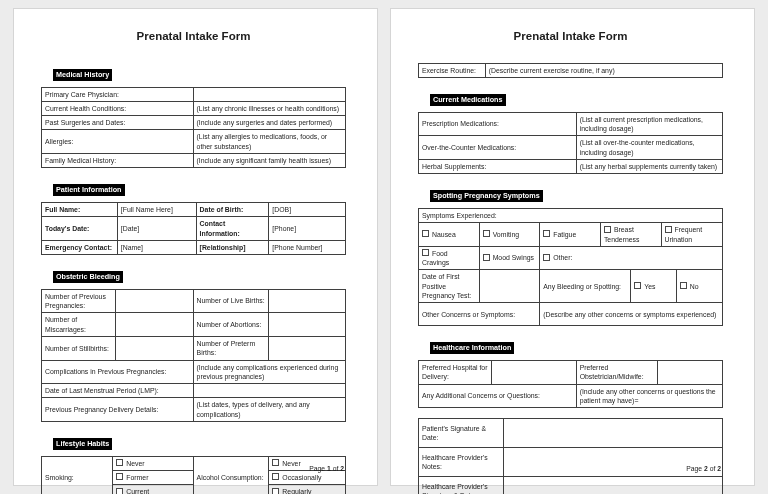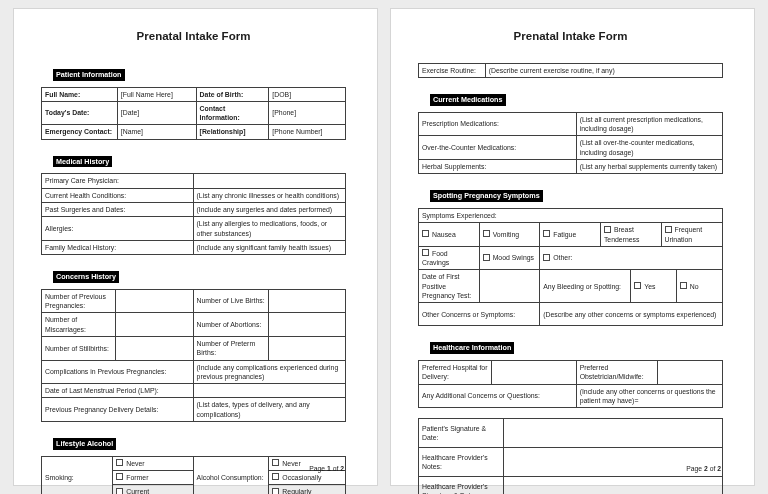--- a/index.html
+++ b/index.html
@@ -64,20 +64,246 @@
   .pnum b{font-weight:bold;}
 </style>
 </head>
 <body>
 
 <div class="canvas">
 
   <section class="page">
     <h1 class="title">Prenatal Intake Form</h1>
     <div>
+        <div class="sec"><div class="sec-h">Medical History</div><table class="ftable">
+            <colgroup>
+              <col style="width: 0.5%;">
+              <col style="width: 0.5%;">
+              <col style="width: 0.5%;">
+              <col style="width: 0.5%;">
+              <col style="width: 0.5%;">
+              <col style="width: 0.5%;">
+              <col style="width: 0.5%;">
+              <col style="width: 0.5%;">
+              <col style="width: 0.5%;">
+              <col style="width: 0.5%;">
+              <col style="width: 0.5%;">
+              <col style="width: 0.5%;">
+              <col style="width: 0.5%;">
+              <col style="width: 0.5%;">
+              <col style="width: 0.5%;">
+              <col style="width: 0.5%;">
+              <col style="width: 0.5%;">
+              <col style="width: 0.5%;">
+              <col style="width: 0.5%;">
+              <col style="width: 0.5%;">
+              <col style="width: 0.5%;">
+              <col style="width: 0.5%;">
+              <col style="width: 0.5%;">
+              <col style="width: 0.5%;">
+              <col style="width: 0.5%;">
+              <col style="width: 0.5%;">
+              <col style="width: 0.5%;">
+              <col style="width: 0.5%;">
+              <col style="width: 0.5%;">
+              <col style="width: 0.5%;">
+              <col style="width: 0.5%;">
+              <col style="width: 0.5%;">
+              <col style="width: 0.5%;">
+              <col style="width: 0.5%;">
+              <col style="width: 0.5%;">
+              <col style="width: 0.5%;">
+              <col style="width: 0.5%;">
+              <col style="width: 0.5%;">
+              <col style="width: 0.5%;">
+              <col style="width: 0.5%;">
+              <col style="width: 0.5%;">
+              <col style="width: 0.5%;">
+              <col style="width: 0.5%;">
+              <col style="width: 0.5%;">
+              <col style="width: 0.5%;">
+              <col style="width: 0.5%;">
+              <col style="width: 0.5%;">
+              <col style="width: 0.5%;">
+              <col style="width: 0.5%;">
+              <col style="width: 0.5%;">
+              <col style="width: 0.5%;">
+              <col style="width: 0.5%;">
+              <col style="width: 0.5%;">
+              <col style="width: 0.5%;">
+              <col style="width: 0.5%;">
+              <col style="width: 0.5%;">
+              <col style="width: 0.5%;">
+              <col style="width: 0.5%;">
+              <col style="width: 0.5%;">
+              <col style="width: 0.5%;">
+              <col style="width: 0.5%;">
+              <col style="width: 0.5%;">
+              <col style="width: 0.5%;">
+              <col style="width: 0.5%;">
+              <col style="width: 0.5%;">
+              <col style="width: 0.5%;">
+              <col style="width: 0.5%;">
+              <col style="width: 0.5%;">
+              <col style="width: 0.5%;">
+              <col style="width: 0.5%;">
+              <col style="width: 0.5%;">
+              <col style="width: 0.5%;">
+              <col style="width: 0.5%;">
+              <col style="width: 0.5%;">
+              <col style="width: 0.5%;">
+              <col style="width: 0.5%;">
+              <col style="width: 0.5%;">
+              <col style="width: 0.5%;">
+              <col style="width: 0.5%;">
+              <col style="width: 0.5%;">
+              <col style="width: 0.5%;">
+              <col style="width: 0.5%;">
+              <col style="width: 0.5%;">
+              <col style="width: 0.5%;">
+              <col style="width: 0.5%;">
+              <col style="width: 0.5%;">
+              <col style="width: 0.5%;">
+              <col style="width: 0.5%;">
+              <col style="width: 0.5%;">
+              <col style="width: 0.5%;">
+              <col style="width: 0.5%;">
+              <col style="width: 0.5%;">
+              <col style="width: 0.5%;">
+              <col style="width: 0.5%;">
+              <col style="width: 0.5%;">
+              <col style="width: 0.5%;">
+              <col style="width: 0.5%;">
+              <col style="width: 0.5%;">
+              <col style="width: 0.5%;">
+              <col style="width: 0.5%;">
+              <col style="width: 0.5%;">
+              <col style="width: 0.5%;">
+              <col style="width: 0.5%;">
+              <col style="width: 0.5%;">
+              <col style="width: 0.5%;">
+              <col style="width: 0.5%;">
+              <col style="width: 0.5%;">
+              <col style="width: 0.5%;">
+              <col style="width: 0.5%;">
+              <col style="width: 0.5%;">
+              <col style="width: 0.5%;">
+              <col style="width: 0.5%;">
+              <col style="width: 0.5%;">
+              <col style="width: 0.5%;">
+              <col style="width: 0.5%;">
+              <col style="width: 0.5%;">
+              <col style="width: 0.5%;">
+              <col style="width: 0.5%;">
+              <col style="width: 0.5%;">
+              <col style="width: 0.5%;">
+              <col style="width: 0.5%;">
+              <col style="width: 0.5%;">
+              <col style="width: 0.5%;">
+              <col style="width: 0.5%;">
+              <col style="width: 0.5%;">
+              <col style="width: 0.5%;">
+              <col style="width: 0.5%;">
+              <col style="width: 0.5%;">
+              <col style="width: 0.5%;">
+              <col style="width: 0.5%;">
+              <col style="width: 0.5%;">
+              <col style="width: 0.5%;">
+              <col style="width: 0.5%;">
+              <col style="width: 0.5%;">
+              <col style="width: 0.5%;">
+              <col style="width: 0.5%;">
+              <col style="width: 0.5%;">
+              <col style="width: 0.5%;">
+              <col style="width: 0.5%;">
+              <col style="width: 0.5%;">
+              <col style="width: 0.5%;">
+              <col style="width: 0.5%;">
+              <col style="width: 0.5%;">
+              <col style="width: 0.5%;">
+              <col style="width: 0.5%;">
+              <col style="width: 0.5%;">
+              <col style="width: 0.5%;">
+              <col style="width: 0.5%;">
+              <col style="width: 0.5%;">
+              <col style="width: 0.5%;">
+              <col style="width: 0.5%;">
+              <col style="width: 0.5%;">
+              <col style="width: 0.5%;">
+              <col style="width: 0.5%;">
+              <col style="width: 0.5%;">
+              <col style="width: 0.5%;">
+              <col style="width: 0.5%;">
+              <col style="width: 0.5%;">
+              <col style="width: 0.5%;">
+              <col style="width: 0.5%;">
+              <col style="width: 0.5%;">
+              <col style="width: 0.5%;">
+              <col style="width: 0.5%;">
+              <col style="width: 0.5%;">
+              <col style="width: 0.5%;">
+              <col style="width: 0.5%;">
+              <col style="width: 0.5%;">
+              <col style="width: 0.5%;">
+              <col style="width: 0.5%;">
+              <col style="width: 0.5%;">
+              <col style="width: 0.5%;">
+              <col style="width: 0.5%;">
+              <col style="width: 0.5%;">
+              <col style="width: 0.5%;">
+              <col style="width: 0.5%;">
+              <col style="width: 0.5%;">
+              <col style="width: 0.5%;">
+              <col style="width: 0.5%;">
+              <col style="width: 0.5%;">
+              <col style="width: 0.5%;">
+              <col style="width: 0.5%;">
+              <col style="width: 0.5%;">
+              <col style="width: 0.5%;">
+              <col style="width: 0.5%;">
+              <col style="width: 0.5%;">
+              <col style="width: 0.5%;">
+              <col style="width: 0.5%;">
+              <col style="width: 0.5%;">
+              <col style="width: 0.5%;">
+              <col style="width: 0.5%;">
+              <col style="width: 0.5%;">
+              <col style="width: 0.5%;">
+              <col style="width: 0.5%;">
+              <col style="width: 0.5%;">
+              <col style="width: 0.5%;">
+              <col style="width: 0.5%;">
+              <col style="width: 0.5%;">
+              <col style="width: 0.5%;">
+              <col style="width: 0.5%;">
+              <col style="width: 0.5%;">
+            </colgroup>
+            <tbody>
+              <tr>
+                <td colspan="100">Primary Care Physician:</td>
+                <td colspan="100"></td>
+              </tr>
+              <tr>
+                <td colspan="100">Current Health Conditions:</td>
+                <td colspan="100">(List any chronic illnesses or health conditions)</td>
+              </tr>
+              <tr>
+                <td colspan="100">Past Surgeries and Dates:</td>
+                <td colspan="100">(Include any surgeries and dates performed)</td>
+              </tr>
+              <tr>
+                <td colspan="100">Allergies:</td>
+                <td colspan="100">(List any allergies to medications, foods, or other substances)</td>
+              </tr>
+              <tr>
+                <td colspan="100">Family Medical History:</td>
+                <td colspan="100">(Include any significant family health issues)</td>
+              </tr>
+            </tbody>
+          </table></div>
         <div class="sec"><div class="sec-h">Patient Information</div><table class="ftable">
             <colgroup>
               <col style="width: 0.5%;">
               <col style="width: 0.5%;">
               <col style="width: 0.5%;">
               <col style="width: 0.5%;">
               <col style="width: 0.5%;">
               <col style="width: 0.5%;">
               <col style="width: 0.5%;">
               <col style="width: 0.5%;">
@@ -288,247 +514,21 @@
                 <td colspan="50">[Phone]</td>
               </tr>
               <tr>
                 <td colspan="50" class="b">Emergency Contact:</td>
                 <td colspan="52">[Name]</td>
                 <td colspan="48" class="b">[Relationship]</td>
                 <td colspan="50">[Phone Number]</td>
               </tr>
             </tbody>
           </table></div>
-        <div class="sec"><div class="sec-h">Medical History</div><table class="ftable">
-            <colgroup>
-              <col style="width: 0.5%;">
-              <col style="width: 0.5%;">
-              <col style="width: 0.5%;">
-              <col style="width: 0.5%;">
-              <col style="width: 0.5%;">
-              <col style="width: 0.5%;">
-              <col style="width: 0.5%;">
-              <col style="width: 0.5%;">
-              <col style="width: 0.5%;">
-              <col style="width: 0.5%;">
-              <col style="width: 0.5%;">
-              <col style="width: 0.5%;">
-              <col style="width: 0.5%;">
-              <col style="width: 0.5%;">
-              <col style="width: 0.5%;">
-              <col style="width: 0.5%;">
-              <col style="width: 0.5%;">
-              <col style="width: 0.5%;">
-              <col style="width: 0.5%;">
-              <col style="width: 0.5%;">
-              <col style="width: 0.5%;">
-              <col style="width: 0.5%;">
-              <col style="width: 0.5%;">
-              <col style="width: 0.5%;">
-              <col style="width: 0.5%;">
-              <col style="width: 0.5%;">
-              <col style="width: 0.5%;">
-              <col style="width: 0.5%;">
-              <col style="width: 0.5%;">
-              <col style="width: 0.5%;">
-              <col style="width: 0.5%;">
-              <col style="width: 0.5%;">
-              <col style="width: 0.5%;">
-              <col style="width: 0.5%;">
-              <col style="width: 0.5%;">
-              <col style="width: 0.5%;">
-              <col style="width: 0.5%;">
-              <col style="width: 0.5%;">
-              <col style="width: 0.5%;">
-              <col style="width: 0.5%;">
-              <col style="width: 0.5%;">
-              <col style="width: 0.5%;">
-              <col style="width: 0.5%;">
-              <col style="width: 0.5%;">
-              <col style="width: 0.5%;">
-              <col style="width: 0.5%;">
-              <col style="width: 0.5%;">
-              <col style="width: 0.5%;">
-              <col style="width: 0.5%;">
-              <col style="width: 0.5%;">
-              <col style="width: 0.5%;">
-              <col style="width: 0.5%;">
-              <col style="width: 0.5%;">
-              <col style="width: 0.5%;">
-              <col style="width: 0.5%;">
-              <col style="width: 0.5%;">
-              <col style="width: 0.5%;">
-              <col style="width: 0.5%;">
-              <col style="width: 0.5%;">
-              <col style="width: 0.5%;">
-              <col style="width: 0.5%;">
-              <col style="width: 0.5%;">
-              <col style="width: 0.5%;">
-              <col style="width: 0.5%;">
-              <col style="width: 0.5%;">
-              <col style="width: 0.5%;">
-              <col style="width: 0.5%;">
-              <col style="width: 0.5%;">
-              <col style="width: 0.5%;">
-              <col style="width: 0.5%;">
-              <col style="width: 0.5%;">
-              <col style="width: 0.5%;">
-              <col style="width: 0.5%;">
-              <col style="width: 0.5%;">
-              <col style="width: 0.5%;">
-              <col style="width: 0.5%;">
-              <col style="width: 0.5%;">
-              <col style="width: 0.5%;">
-              <col style="width: 0.5%;">
-              <col style="width: 0.5%;">
-              <col style="width: 0.5%;">
-              <col style="width: 0.5%;">
-              <col style="width: 0.5%;">
-              <col style="width: 0.5%;">
-              <col style="width: 0.5%;">
-              <col style="width: 0.5%;">
-              <col style="width: 0.5%;">
-              <col style="width: 0.5%;">
-              <col style="width: 0.5%;">
-              <col style="width: 0.5%;">
-              <col style="width: 0.5%;">
-              <col style="width: 0.5%;">
-              <col style="width: 0.5%;">
-              <col style="width: 0.5%;">
-              <col style="width: 0.5%;">
-              <col style="width: 0.5%;">
-              <col style="width: 0.5%;">
-              <col style="width: 0.5%;">
-              <col style="width: 0.5%;">
-              <col style="width: 0.5%;">
-              <col style="width: 0.5%;">
-              <col style="width: 0.5%;">
-              <col style="width: 0.5%;">
-              <col style="width: 0.5%;">
-              <col style="width: 0.5%;">
-              <col style="width: 0.5%;">
-              <col style="width: 0.5%;">
-              <col style="width: 0.5%;">
-              <col style="width: 0.5%;">
-              <col style="width: 0.5%;">
-              <col style="width: 0.5%;">
-              <col style="width: 0.5%;">
-              <col style="width: 0.5%;">
-              <col style="width: 0.5%;">
-              <col style="width: 0.5%;">
-              <col style="width: 0.5%;">
-              <col style="width: 0.5%;">
-              <col style="width: 0.5%;">
-              <col style="width: 0.5%;">
-              <col style="width: 0.5%;">
-              <col style="width: 0.5%;">
-              <col style="width: 0.5%;">
-              <col style="width: 0.5%;">
-              <col style="width: 0.5%;">
-              <col style="width: 0.5%;">
-              <col style="width: 0.5%;">
-              <col style="width: 0.5%;">
-              <col style="width: 0.5%;">
-              <col style="width: 0.5%;">
-              <col style="width: 0.5%;">
-              <col style="width: 0.5%;">
-              <col style="width: 0.5%;">
-              <col style="width: 0.5%;">
-              <col style="width: 0.5%;">
-              <col style="width: 0.5%;">
-              <col style="width: 0.5%;">
-              <col style="width: 0.5%;">
-              <col style="width: 0.5%;">
-              <col style="width: 0.5%;">
-              <col style="width: 0.5%;">
-              <col style="width: 0.5%;">
-              <col style="width: 0.5%;">
-              <col style="width: 0.5%;">
-              <col style="width: 0.5%;">
-              <col style="width: 0.5%;">
-              <col style="width: 0.5%;">
-              <col style="width: 0.5%;">
-              <col style="width: 0.5%;">
-              <col style="width: 0.5%;">
-              <col style="width: 0.5%;">
-              <col style="width: 0.5%;">
-              <col style="width: 0.5%;">
-              <col style="width: 0.5%;">
-              <col style="width: 0.5%;">
-              <col style="width: 0.5%;">
-              <col style="width: 0.5%;">
-              <col style="width: 0.5%;">
-              <col style="width: 0.5%;">
-              <col style="width: 0.5%;">
-              <col style="width: 0.5%;">
-              <col style="width: 0.5%;">
-              <col style="width: 0.5%;">
-              <col style="width: 0.5%;">
-              <col style="width: 0.5%;">
-              <col style="width: 0.5%;">
-              <col style="width: 0.5%;">
-              <col style="width: 0.5%;">
-              <col style="width: 0.5%;">
-              <col style="width: 0.5%;">
-              <col style="width: 0.5%;">
-              <col style="width: 0.5%;">
-              <col style="width: 0.5%;">
-              <col style="width: 0.5%;">
-              <col style="width: 0.5%;">
-              <col style="width: 0.5%;">
-              <col style="width: 0.5%;">
-              <col style="width: 0.5%;">
-              <col style="width: 0.5%;">
-              <col style="width: 0.5%;">
-              <col style="width: 0.5%;">
-              <col style="width: 0.5%;">
-              <col style="width: 0.5%;">
-              <col style="width: 0.5%;">
-              <col style="width: 0.5%;">
-              <col style="width: 0.5%;">
-              <col style="width: 0.5%;">
-              <col style="width: 0.5%;">
-              <col style="width: 0.5%;">
-              <col style="width: 0.5%;">
-              <col style="width: 0.5%;">
-              <col style="width: 0.5%;">
-              <col style="width: 0.5%;">
-              <col style="width: 0.5%;">
-              <col style="width: 0.5%;">
-              <col style="width: 0.5%;">
-              <col style="width: 0.5%;">
-              <col style="width: 0.5%;">
-              <col style="width: 0.5%;">
-              <col style="width: 0.5%;">
-              <col style="width: 0.5%;">
-            </colgroup>
-            <tbody>
-              <tr>
-                <td colspan="100">Primary Care Physician:</td>
-                <td colspan="100"></td>
-              </tr>
-              <tr>
-                <td colspan="100">Current Health Conditions:</td>
-                <td colspan="100">(List any chronic illnesses or health conditions)</td>
-              </tr>
-              <tr>
-                <td colspan="100">Past Surgeries and Dates:</td>
-                <td colspan="100">(Include any surgeries and dates performed)</td>
-              </tr>
-              <tr>
-                <td colspan="100">Allergies:</td>
-                <td colspan="100">(List any allergies to medications, foods, or other substances)</td>
-              </tr>
-              <tr>
-                <td colspan="100">Family Medical History:</td>
-                <td colspan="100">(Include any significant family health issues)</td>
-              </tr>
-            </tbody>
-          </table></div>
-        <div class="sec"><div class="sec-h">Concerns History</div><table class="ftable">
+        <div class="sec"><div class="sec-h">Obstetric Bleeding</div><table class="ftable">
             <colgroup>
               <col style="width: 0.5%;">
               <col style="width: 0.5%;">
               <col style="width: 0.5%;">
               <col style="width: 0.5%;">
               <col style="width: 0.5%;">
               <col style="width: 0.5%;">
               <col style="width: 0.5%;">
               <col style="width: 0.5%;">
               <col style="width: 0.5%;">
@@ -750,21 +750,21 @@
               <tr>
                 <td colspan="100">Date of Last Menstrual Period (LMP):</td>
                 <td colspan="100"></td>
               </tr>
               <tr>
                 <td colspan="100">Previous Pregnancy Delivery Details:</td>
                 <td colspan="100">(List dates, types of delivery, and any complications)</td>
               </tr>
             </tbody>
           </table></div>
-        <div class="sec"><div class="sec-h">Lifestyle Alcohol</div><table class="ftable">
+        <div class="sec"><div class="sec-h">Lifestyle Habits</div><table class="ftable">
             <colgroup>
               <col style="width: 0.5%;">
               <col style="width: 0.5%;">
               <col style="width: 0.5%;">
               <col style="width: 0.5%;">
               <col style="width: 0.5%;">
               <col style="width: 0.5%;">
               <col style="width: 0.5%;">
               <col style="width: 0.5%;">
               <col style="width: 0.5%;">

